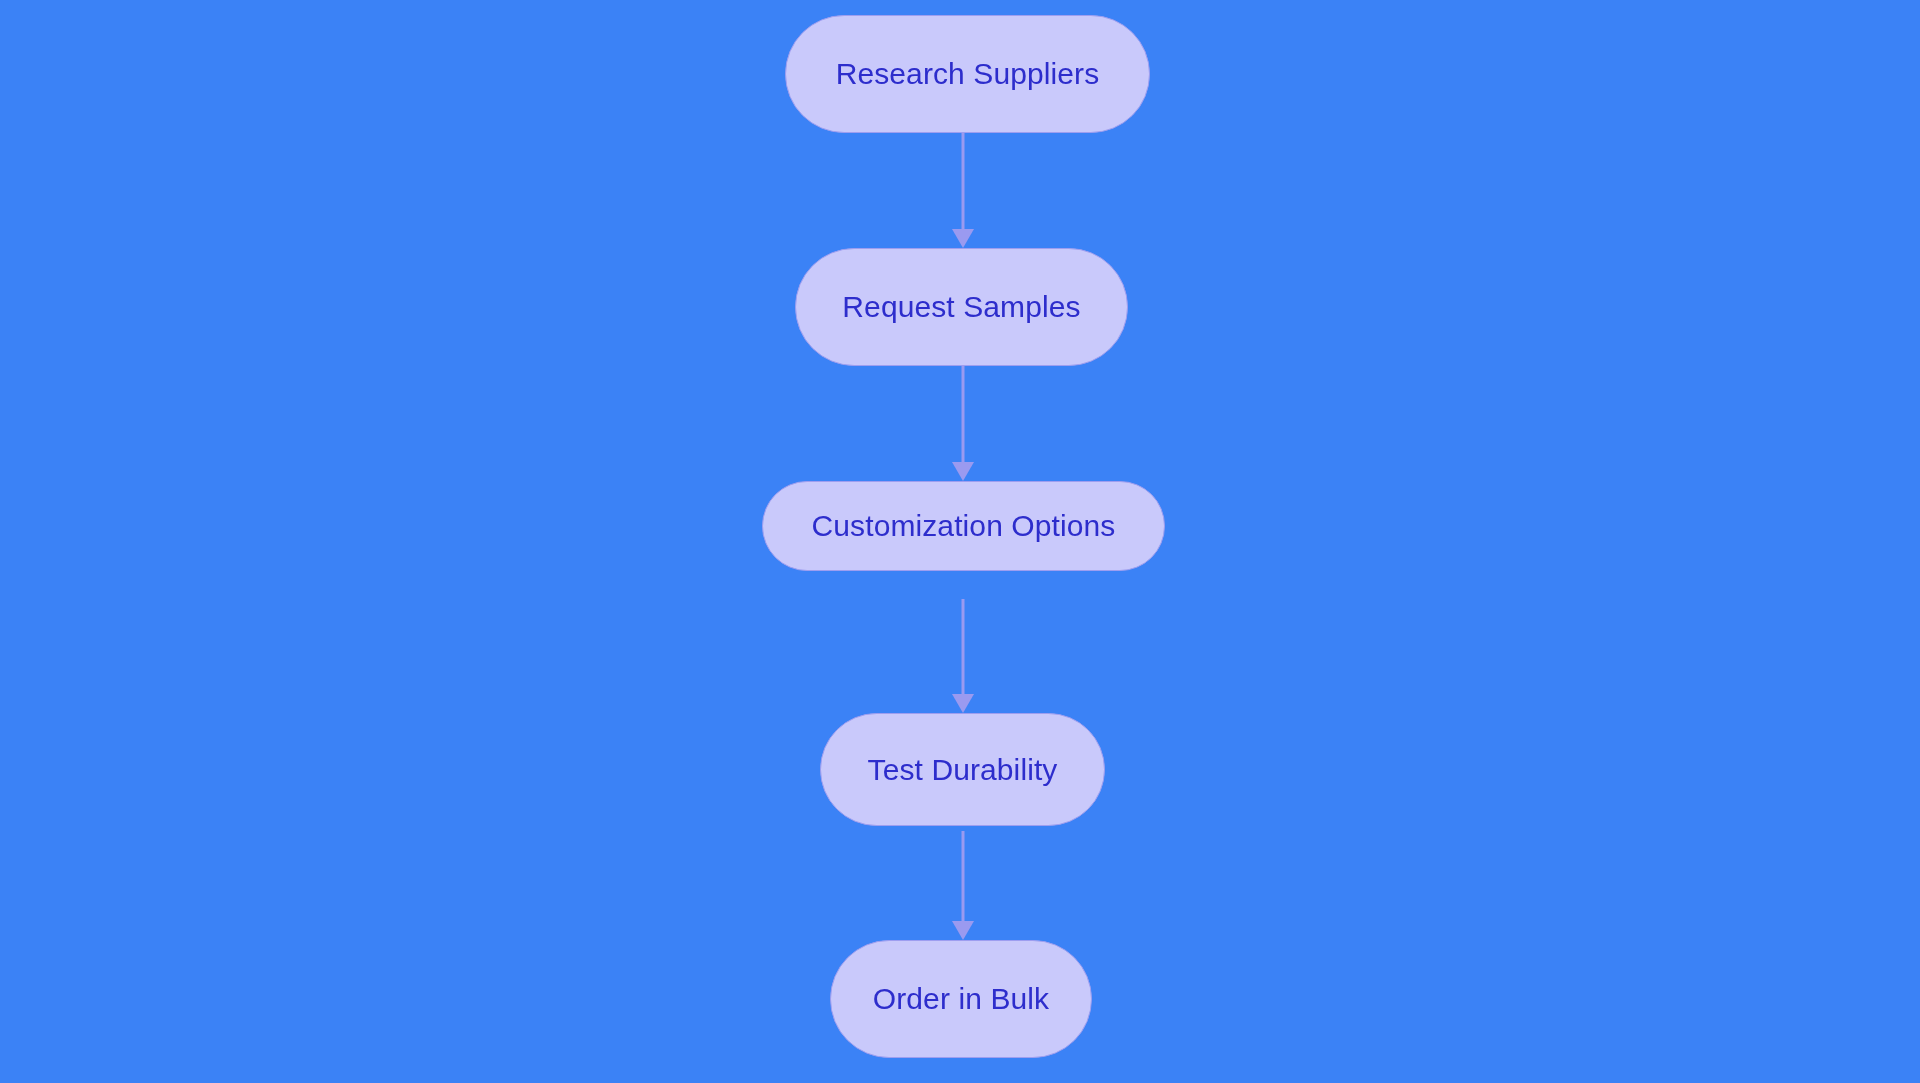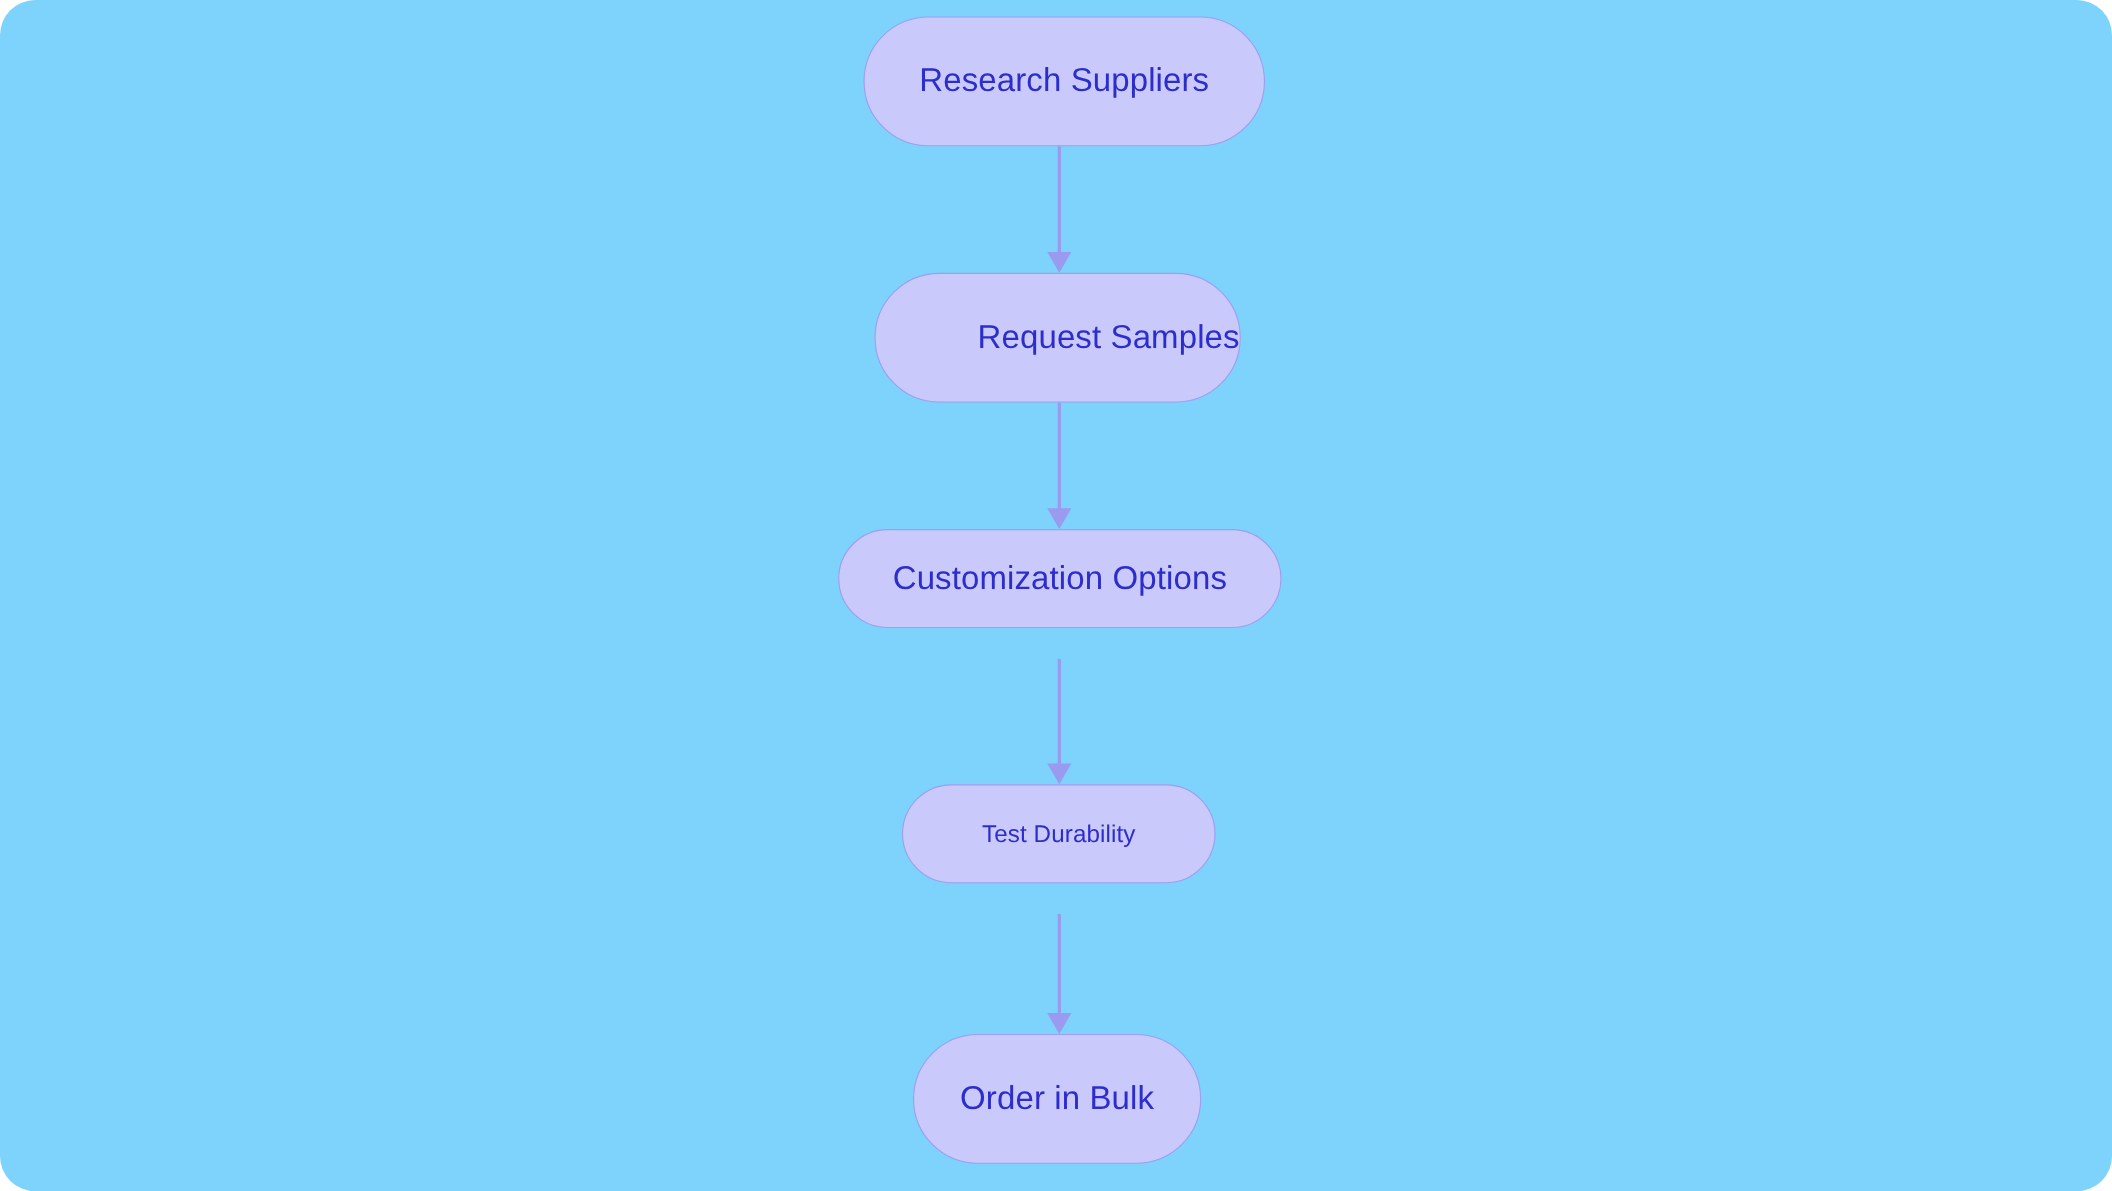--- a/index.html
+++ b/index.html
@@ -10,22 +10,21 @@
   body {
     width: 1920px;
     height: 1083px;
     font-family: "Liberation Sans", sans-serif;
     overflow: hidden;
   }
   #flowchart-canvas {
     position: relative;
     width: 1920px;
     height: 1083px;
-    background: #7dd3fc;
-    border-radius: 32px;
+    background: #3b82f6;
   }
   .flow-node {
     position: absolute;
     box-sizing: border-box;
     background: #c9c9fb;
     border: 1.6px solid #9e9ef0;
     border-radius: 999px;
     display: flex;
     align-items: center;
     justify-content: center;
@@ -72,25 +71,25 @@
     </div>
     <div class="flow-edge" style="left: 948px; top: 831px; width: 30px; height: 109px;">
       <svg width="30" height="109" viewBox="0 0 30 109">
         <line x1="15" y1="0" x2="15" y2="91" stroke="#9a9af0" stroke-width="3"></line>
         <polygon points="4,90 26,90 15,109" fill="#9a9af0"></polygon>
       </svg>
     </div>
     <div class="flow-node" style="left: 785px; top: 15px; width: 365px; height: 118px; background: rgb(201, 201, 251); border-color: rgb(158, 158, 240); color: rgb(45, 45, 204); font-size: 30px;">
       <span class="flow-node-label">Research Suppliers</span>
     </div>
-    <div class="flow-node" style="left: 795px; top: 248px; width: 333px; height: 118px; background: rgb(201, 201, 251); border-color: rgb(158, 158, 240); color: rgb(45, 45, 204); font-size: 30px; justify-content: flex-end;">
+    <div class="flow-node" style="left: 795px; top: 248px; width: 333px; height: 118px; background: rgb(201, 201, 251); border-color: rgb(158, 158, 240); color: rgb(45, 45, 204); font-size: 30px;">
       <span class="flow-node-label">Request Samples</span>
     </div>
     <div class="flow-node" style="left: 762px; top: 481px; width: 403px; height: 90px; background: rgb(201, 201, 251); border-color: rgb(158, 158, 240); color: rgb(45, 45, 204); font-size: 30px;">
       <span class="flow-node-label">Customization Options</span>
     </div>
-    <div class="flow-node" style="left: 820px; top: 713px; width: 285px; height: 90px; background: rgb(201, 201, 251); border-color: rgb(158, 158, 240); color: rgb(45, 45, 204); font-size: 22px;">
+    <div class="flow-node" style="left: 820px; top: 713px; width: 285px; height: 113px; background: rgb(201, 201, 251); border-color: rgb(158, 158, 240); color: rgb(45, 45, 204); font-size: 30px;">
       <span class="flow-node-label">Test Durability</span>
     </div>
     <div class="flow-node" style="left: 830px; top: 940px; width: 262px; height: 118px; background: rgb(201, 201, 251); border-color: rgb(158, 158, 240); color: rgb(45, 45, 204); font-size: 30px;">
       <span class="flow-node-label">Order in Bulk</span>
     </div>
   </div>
 
 </body></html>

